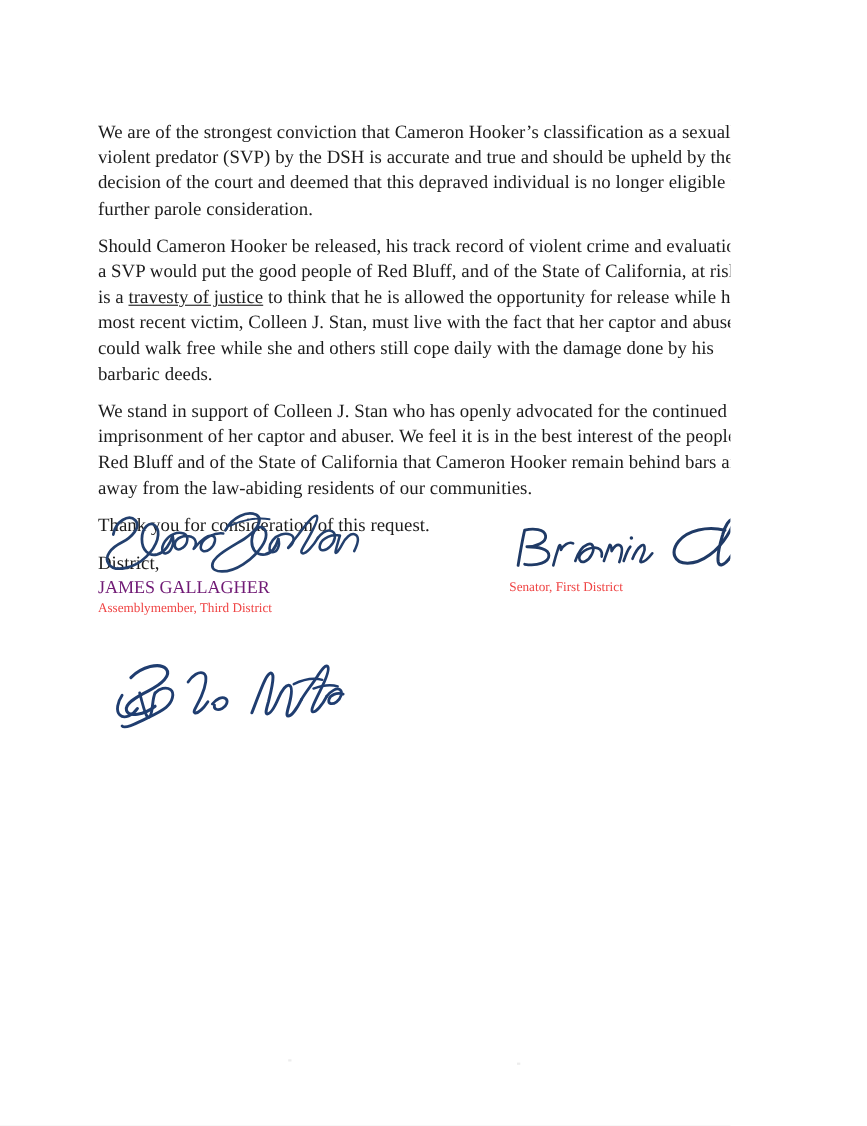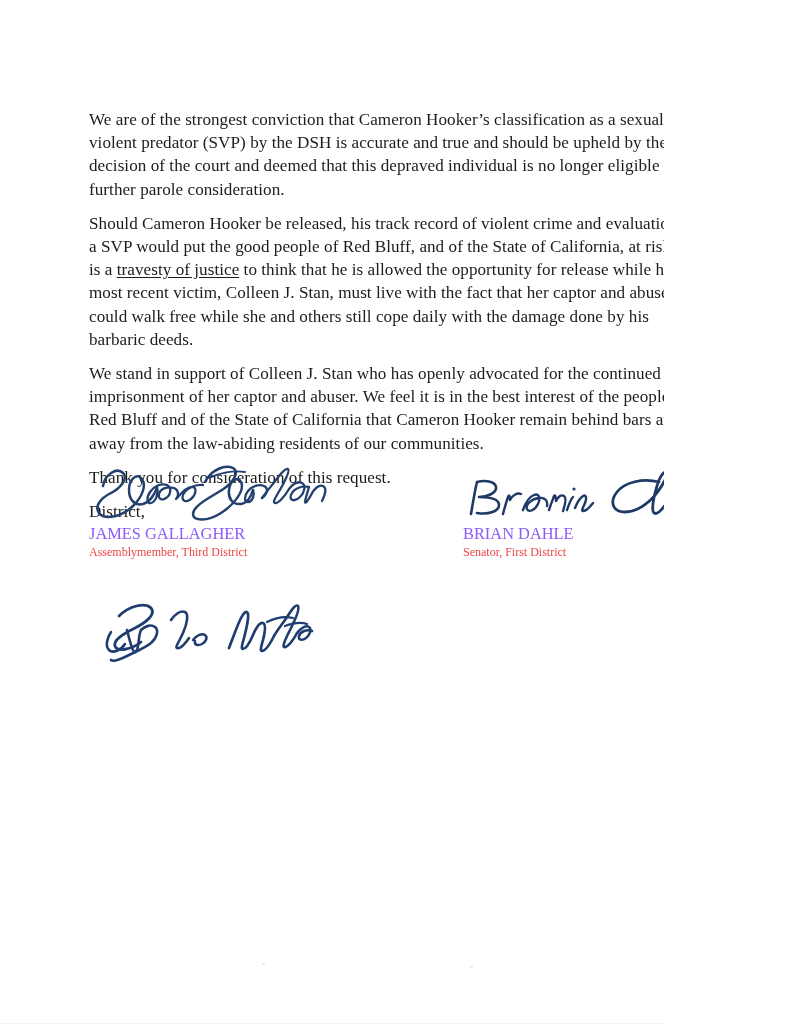--- a/index.html
+++ b/index.html
@@ -70,21 +70,21 @@
     position: absolute;
   }
   .sig-art {
     position: relative;
     height: 62px;
   }
   .sig-art svg { display: block; overflow: visible; }
   .sig-name {
     font-size: 16.4px;
     line-height: 19px;
-    color: #8b5cf6;
+    color: #701a75;
     white-space: nowrap;
   }
   .sig-title {
     font-size: 12px;
     line-height: 19px;
     color: #ef4444;
     white-space: nowrap;
   }
 </style>
 </head>
@@ -144,21 +144,20 @@
           <path d="M104 40 C106 34, 108 29, 110 27" stroke-width="2.4"></path>
           <circle cx="111" cy="19" r="1.6" fill="#1f3a66" stroke="none"></circle>
           <path d="M112 38 C114 33, 117 28, 120 26 C123 24, 124 28, 122 33 C120 38, 118 41, 120 41 C123 41, 127 37, 130 33" stroke-width="2.4"></path>
           <path d="M196 12 C180 8, 162 12, 154 22 C146 32, 150 42, 162 42 C176 42, 190 30, 198 17 C204 7, 206 2, 203 2 C200 2, 196 8, 194 16 C191 26, 189 36, 190 41 C191 45, 195 44, 199 39" stroke-width="2.8"></path>
           <path d="M199 39 C203 33, 208 28, 212 29 C216 30, 215 37, 210 41 C206 44, 202 42, 204 37 C206 32, 214 29, 220 31" stroke-width="2.5"></path>
           <path d="M220 31 C218 25, 219 17, 222 10 C224 5, 227 3, 228 6 C229 10, 226 20, 224 30 C222 38, 222 43, 225 43 C228 43, 231 39, 233 34" stroke-width="2.5"></path>
           <path d="M233 34 C236 29, 241 26, 245 28 C249 30, 248 36, 243 39 C239 42, 234 41, 234 37 C234 33, 240 30, 248 31 C252 32, 254 34, 254 36" stroke-width="2.5"></path>
         </g>
       </svg>
     </div>
-    <div class="sig-name">BRIAN DAHLE</div>
     <div class="sig-title">Senator, First District</div>
   </div>
 
   <div class="sig-block" style="left:89px; top:600px;">
     <div class="sig-art" style="height:62px;">
       <svg width="260" height="64" viewBox="0 0 260 64" fill="none" xmlns="http://www.w3.org/2000/svg" aria-hidden="true">
         <g stroke="#1f3d70" fill="none" stroke-linecap="round" stroke-linejoin="round">
           <path d="M30 16 C40 6, 56 2, 62 8 C67 14, 58 22, 46 28 C34 34, 24 40, 26 46 C28 52, 42 50, 52 42" stroke-width="2.8"></path>
           <path d="M22 32 C18 38, 16 46, 20 50 C24 54, 32 50, 36 44" stroke-width="2.6"></path>
           <path d="M38 30 C40 38, 42 46, 44 50 C46 54, 48 52, 49 46 C50 40, 50 34, 52 30" stroke-width="2.6"></path>

